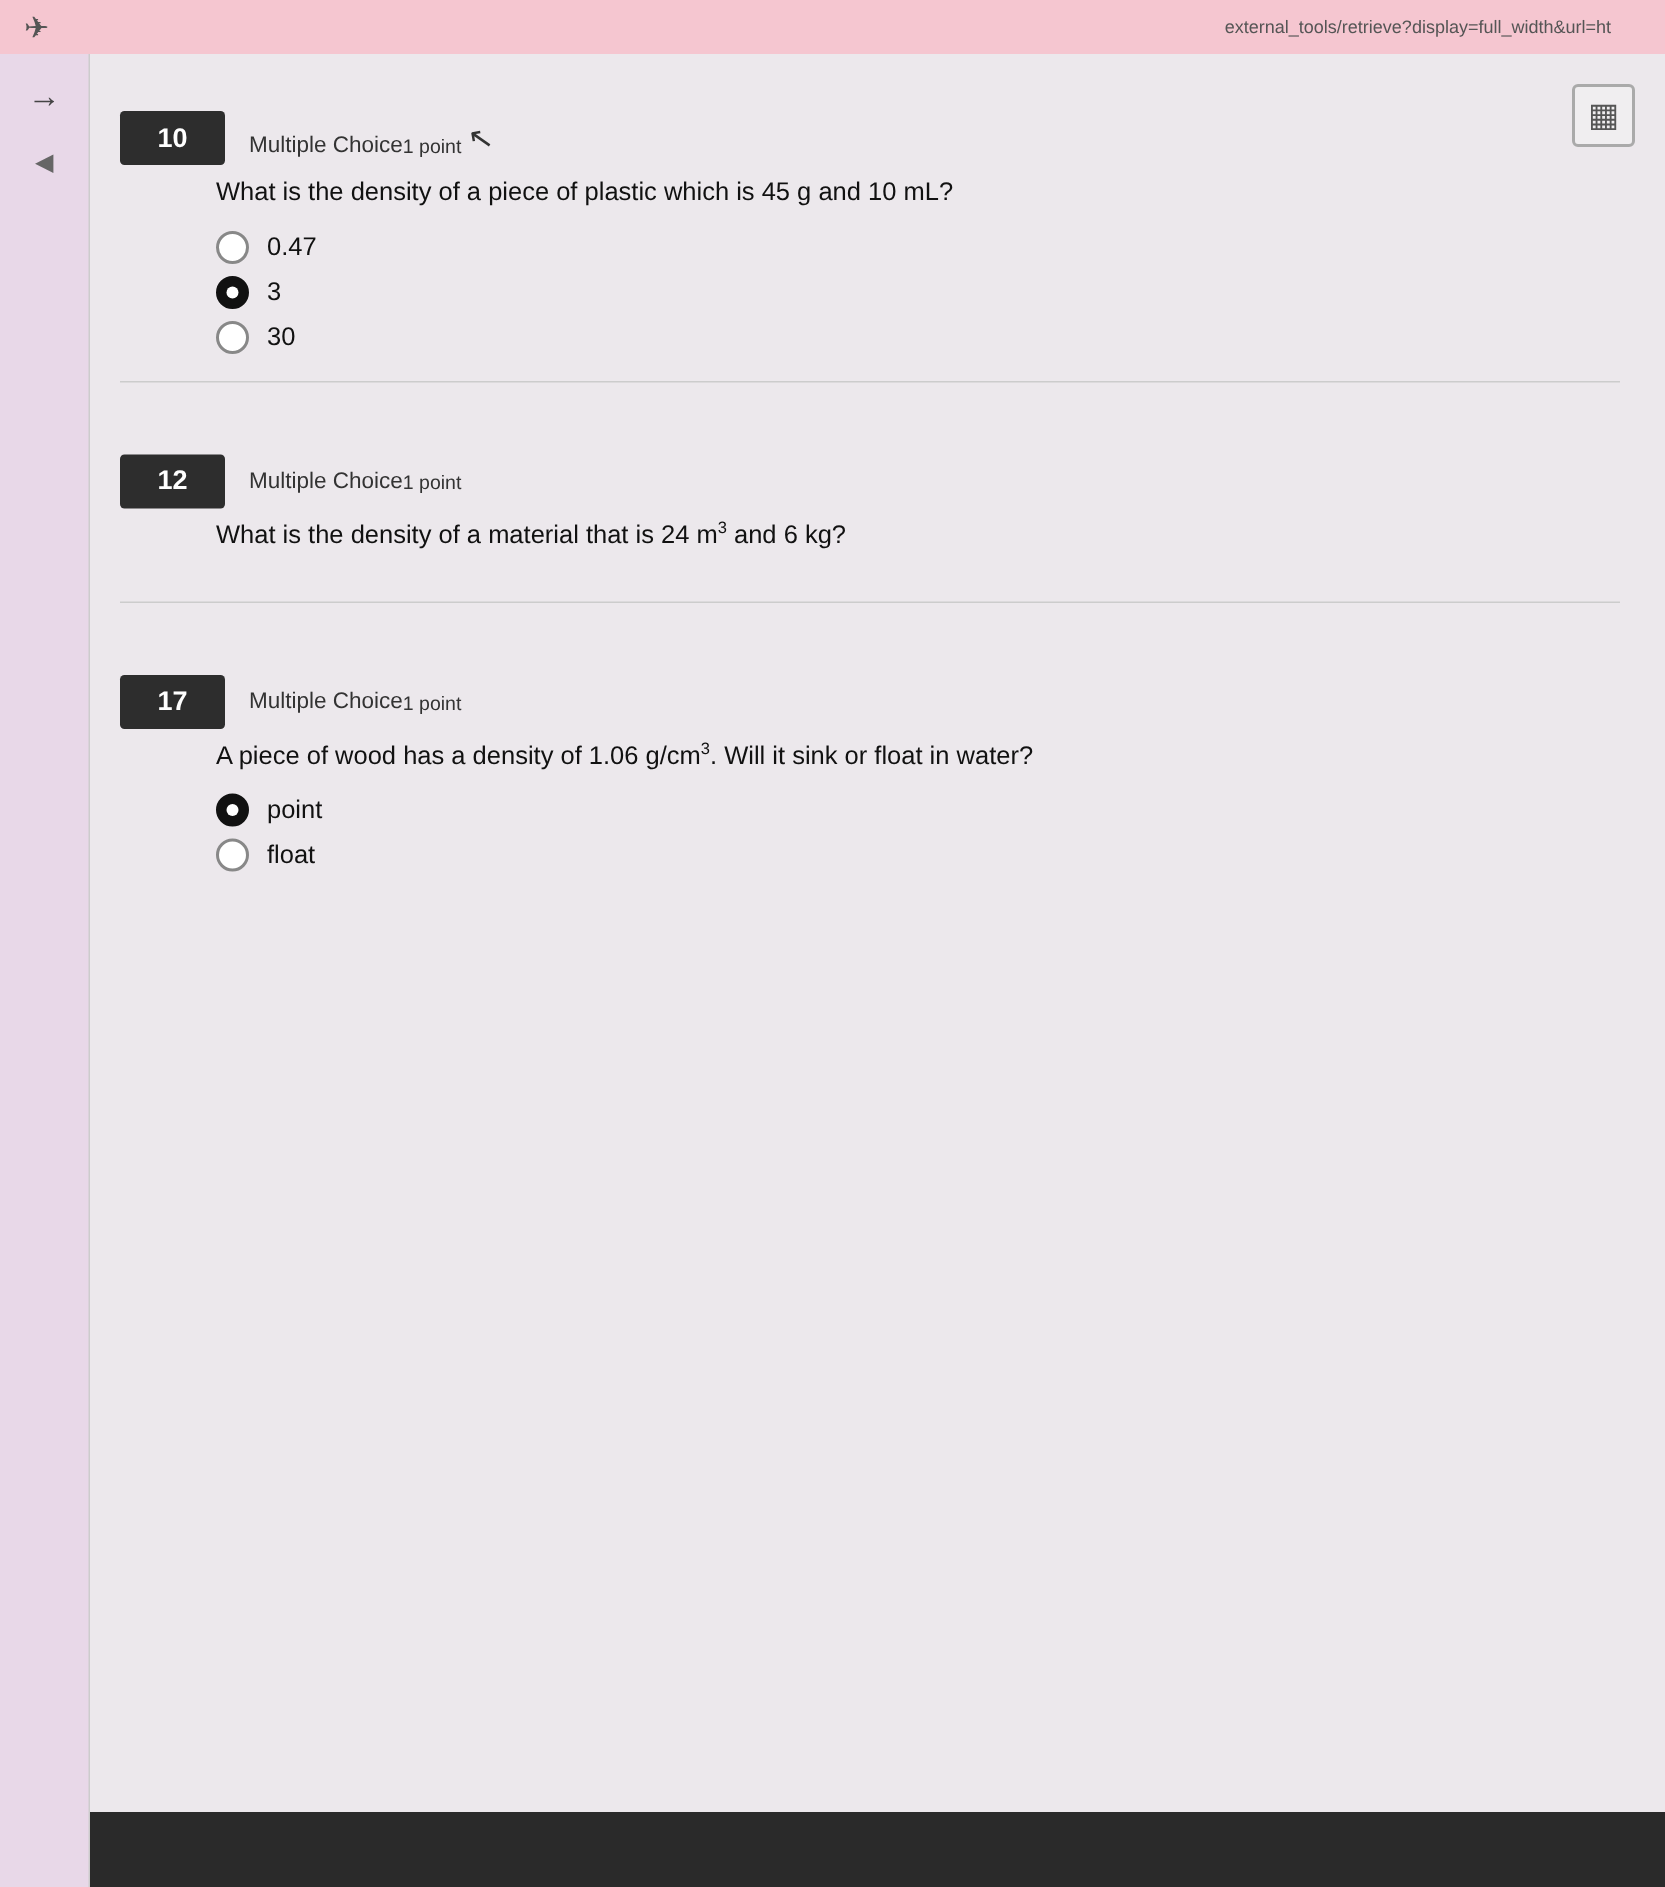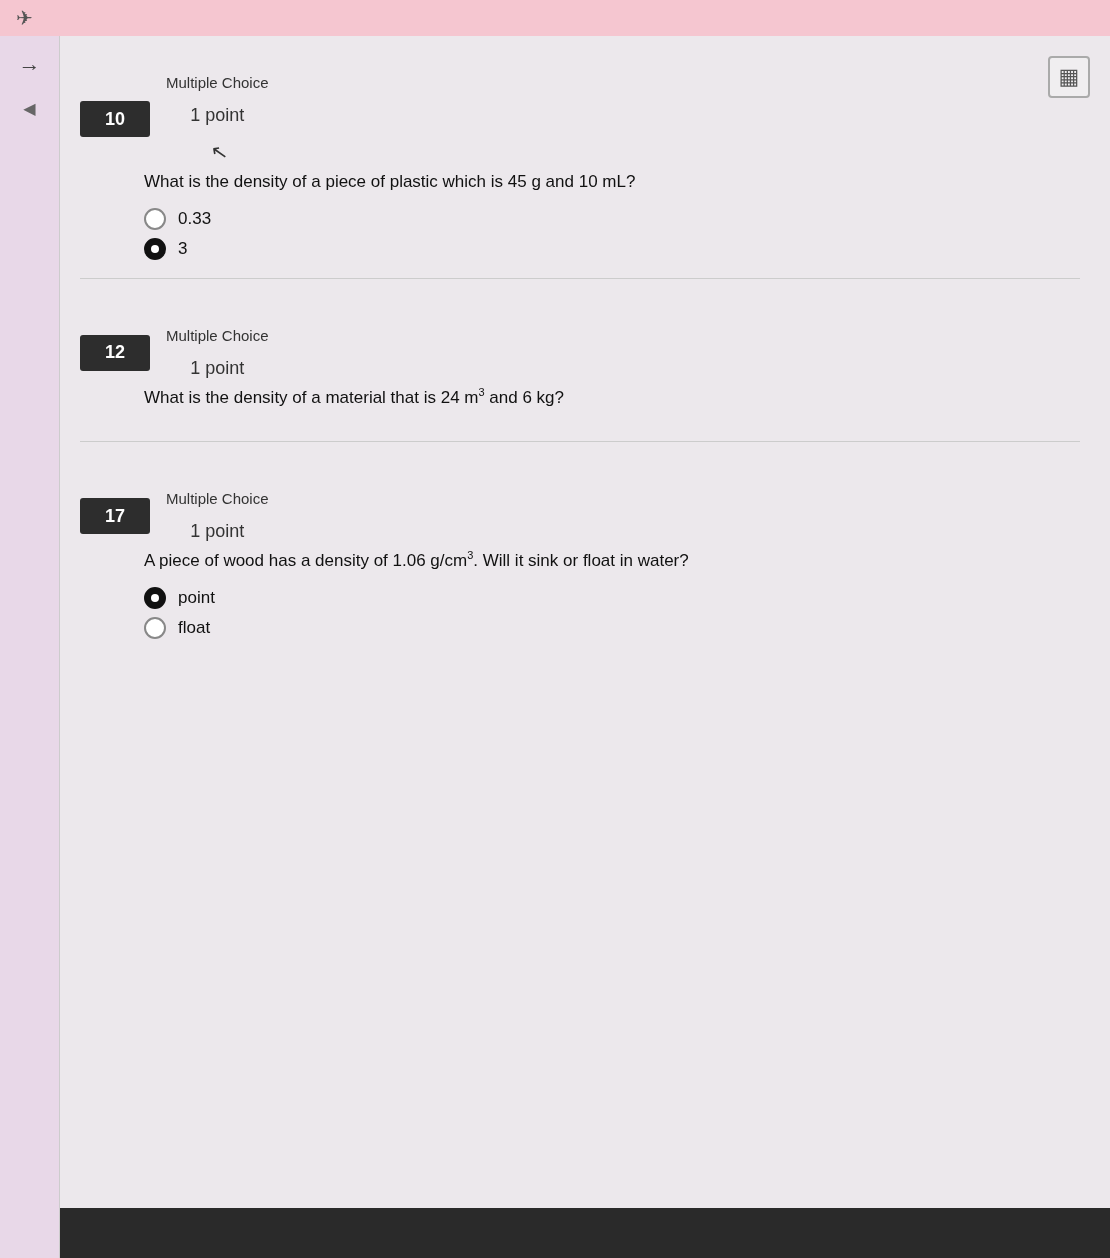--- a/index.html
+++ b/index.html
@@ -120,32 +120,30 @@
       align-items: center;
       justify-content: center;
       border-radius: 3px;
       flex-shrink: 0;
     }
 
     .question-meta {
       font-size: 15px;
       color: #333;
       display: flex;
-      align-items: center;
-      gap: 14px;
-      flex-direction: column;
+      align-items: flex-end;
     }
 
     .question-type {
       font-size: 15px;
       color: #333;
     }
 
     .question-points {
-      font-size: 18px;
+      font-size: 13px;
       color: #333;
     }
 
     .question-text {
       font-size: 17px;
       color: #111;
       margin-bottom: 14px;
       margin-top: 4px;
       margin-left: 64px;
       line-height: 1.4;
@@ -212,20 +210,21 @@
       transform: rotate(-10deg);
       color: #333;
       margin-left: 4px;
     }
   </style>
 </head>
 <body>
 
 <div class="top-bar">
   <span class="browser-icon">✈</span>
+  <div class="url-bar">external_tools/retrieve?display=full_width&amp;url=ht</div>
 </div>
 
 <div class="main-content">
   <div class="left-sidebar">
     <button class="sidebar-btn">
       <span style="font-size:22px; font-weight:bold;">→</span>
     </button>
     <button class="sidebar-btn">
       <span style="font-size:16px; color:#666;">◀</span>
     </button>
@@ -243,25 +242,29 @@
         <div class="question-meta">
           <span class="question-type">Multiple Choice</span>
           <span class="question-points">1 point</span>
           <span class="cursor-arrow">↖</span>
         </div>
       </div>
       <div class="question-text">What is the density of a piece of plastic which is 45 g and 10 mL?</div>
       <ul class="options-list">
         <li class="option-item">
           <div class="radio-circle"></div>
-          <span>0.33</span>
+          <span>0.47</span>
         </li>
         <li class="option-item">
           <div class="radio-circle selected"></div>
           <span>3</span>
+        </li>
+        <li class="option-item">
+          <div class="radio-circle"></div>
+          <span>30</span>
         </li>
       </ul>
     </div>
 
     <div class="question-block">
       <div class="question-header">
         <div class="question-number">12</div>
         <div class="question-meta">
           <span class="question-type">Multiple Choice</span>
           <span class="question-points">1 point</span>

